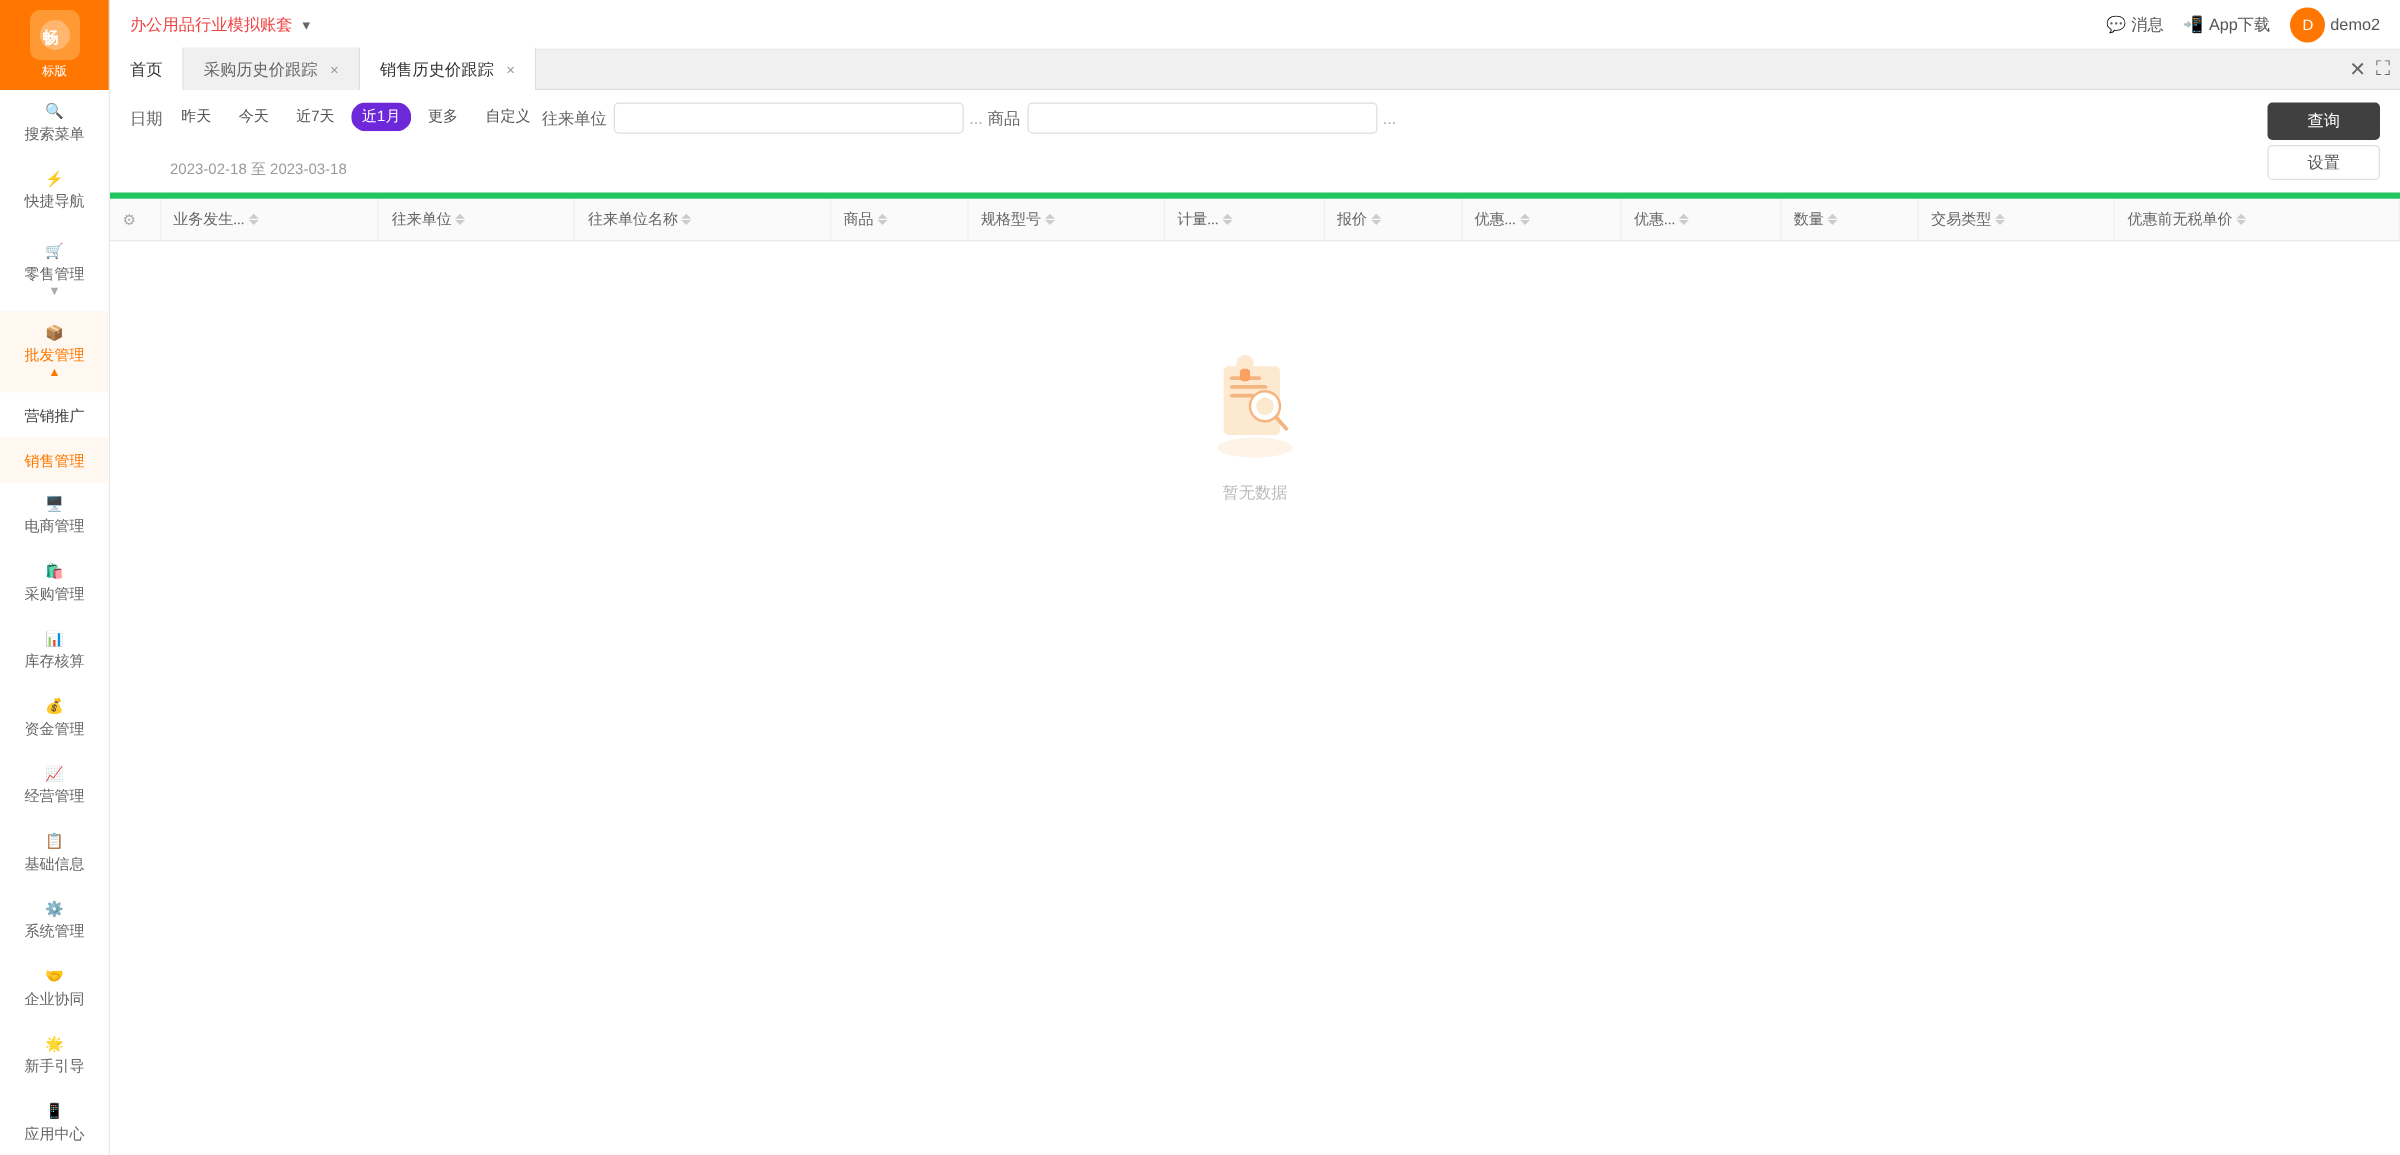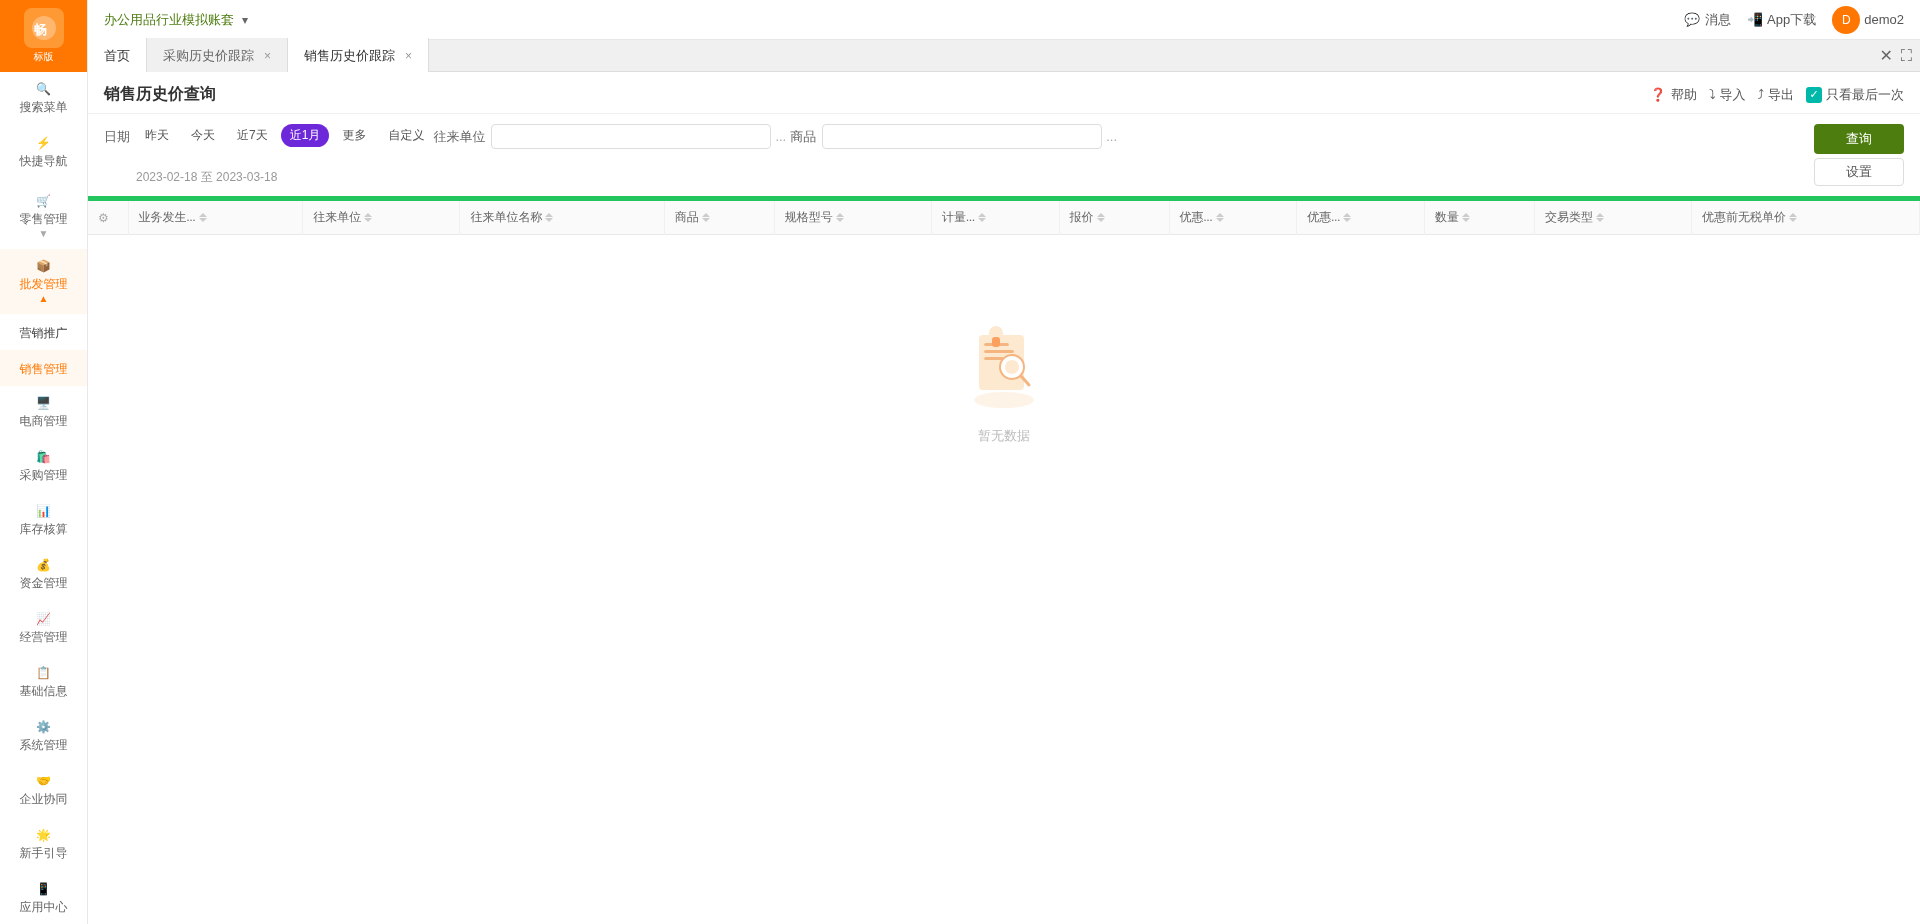--- a/index.html
+++ b/index.html
@@ -16,21 +16,21 @@
     .sidebar-divider { width: 60%; height: 1px; background: #eee; margin: 2px 0; }
     .sidebar-sub { width: 100%; background: #fff; }
     .sidebar-sub-item { width: 100%; padding: 8px 4px; display: flex; align-items: center; justify-content: center; cursor: pointer; color: #404040; font-size: 12px; }
 
     
     .main { flex: 1; display: flex; flex-direction: column; overflow: hidden; }
 
     
     .topbar { height: 40px; background: #fff; display: flex; align-items: center; justify-content: space-between; padding: 0 16px; border-bottom: 1px solid #e8e8e8; flex-shrink: 0; }
     .topbar-left { display: flex; align-items: center; gap: 8px; }
-    .topbar-title { font-size: 13px; color: #4d7c0f; text-align: center; }
+    .topbar-title { font-size: 13px; color: #ef4444; text-align: center; }
     .topbar-dropdown { font-size: 12px; color: #666; cursor: pointer; }
     .topbar-right { display: flex; align-items: center; gap: 16px; }
     .topbar-btn { display: flex; align-items: center; gap: 4px; font-size: 13px; color: #555; cursor: pointer; }
     .topbar-avatar { width: 28px; height: 28px; border-radius: 50%; background: #ff7700; display: flex; align-items: center; justify-content: center; color: #fff; font-size: 12px; }
 
     
     .tabbar { height: 32px; background: #f0f0f0; display: flex; align-items: center; padding: 0 0; border-bottom: 1px solid #ddd; flex-shrink: 0; }
     .tab { height: 36px; display: flex; align-items: center; padding: 0 16px; font-size: 13px; cursor: pointer; border-right: 1px solid #ddd; color: #666; background: #f0f0f0; gap: 6px; }
     .tab.active { background: #fff; color: #333; font-weight: 500; }
     .tab-home { background: #fff; color: #333; border-bottom: none; }
@@ -51,21 +51,21 @@
     .filter-bar { padding: 10px 16px; display: flex; align-items: flex-start; border-bottom: 5px solid #22c55e; flex-shrink: 0; flex-wrap: wrap; }
     .filter-group { display: flex; align-items: flex-start; gap: 6px; }
     .filter-label { color: #666; font-size: 13px; margin-top: 4px; white-space: nowrap; }
     .filter-date-btns { display: flex; flex-wrap: wrap; gap: 4px; align-items: center; }
     .filter-date-btn { padding: 2px 8px; border-radius: 3px; font-size: 12px; cursor: pointer; color: #555; border: 1px solid transparent; }
     .filter-date-btn.active { background: #6d28d9; color: #fff; border-radius: 12px; }
     .filter-date-range { font-size: 12px; color: #999; margin-top: 20px; }
     .filter-input-group { display: flex; align-items: center; }
     .filter-input { border: 1px solid #ddd; border-radius: 4px; padding: 4px 8px; font-size: 13px; width: 200px; color: #333; outline: none; }
     .filter-dots { color: #aaa; margin: 0 4px; cursor: pointer; }
-    .search-btn { background: #4d7c0f; color: #fff; border: none; padding: 6px 20px; border-radius: 4px; font-size: 13px; cursor: pointer; }
+    .search-btn { background: #404040; color: #fff; border: none; padding: 6px 20px; border-radius: 4px; font-size: 13px; cursor: pointer; }
     .settings-btn { background: #fff; color: #555; border: 1px solid #ddd; padding: 4px 31px; border-radius: 4px; font-size: 13px; cursor: pointer; }
     .filter-actions { display: flex; flex-direction: column; gap: 4px; margin-left: auto; }
 
     
     .table-container { flex: 1; overflow: auto; }
     .data-table { width: 100%; border-collapse: collapse; }
     .data-table thead tr { background: #fafafa; border-bottom: 1px solid #e8e8e8; }
     .data-table th { padding: 8px 10px; text-align: left; font-size: 12px; color: #666; font-weight: normal; border-right: 1px solid #f0f0f0; white-space: nowrap; cursor: pointer; user-select: none; }
     .th-sort { display: flex; align-items: center; gap: 3px; font-family: Liberation Serif, serif; }
     .th-settings { width: 40px; text-align: center; }
@@ -200,41 +200,20 @@
       <span class="tab-close">×</span>
     </div>
     <div class="tabbar-actions">
       <span class="tabbar-action-btn">✕</span>
       <span class="tabbar-action-btn">⛶</span>
     </div>
   </div>
 
   <div class="content">
 
-    <div class="page-header">
-      <h2 class="page-title">销售历史价查询</h2>
-      <div class="page-actions">
-        <div class="page-action">
-          <span>❓</span>
-          <span>帮助</span>
-        </div>
-        <div class="page-action">
-          <span>⤵</span>
-          <span>导入</span>
-        </div>
-        <div class="page-action">
-          <span>⤴</span>
-          <span>导出</span>
-        </div>
-        <div class="only-last-checkbox">
-          <div class="checkbox-icon">✓</div>
-          <span>只看最后一次</span>
-        </div>
-      </div>
-    </div>
 
     <div class="filter-bar">
       <div class="filter-group">
         <span class="filter-label">日期</span>
         <div style="display:flex;flex-direction:column;gap:2px">
           <div class="filter-date-btns">
             <span class="filter-date-btn">昨天</span>
             <span class="filter-date-btn">今天</span>
             <span class="filter-date-btn">近7天</span>
             <span class="filter-date-btn active">近1月</span>

